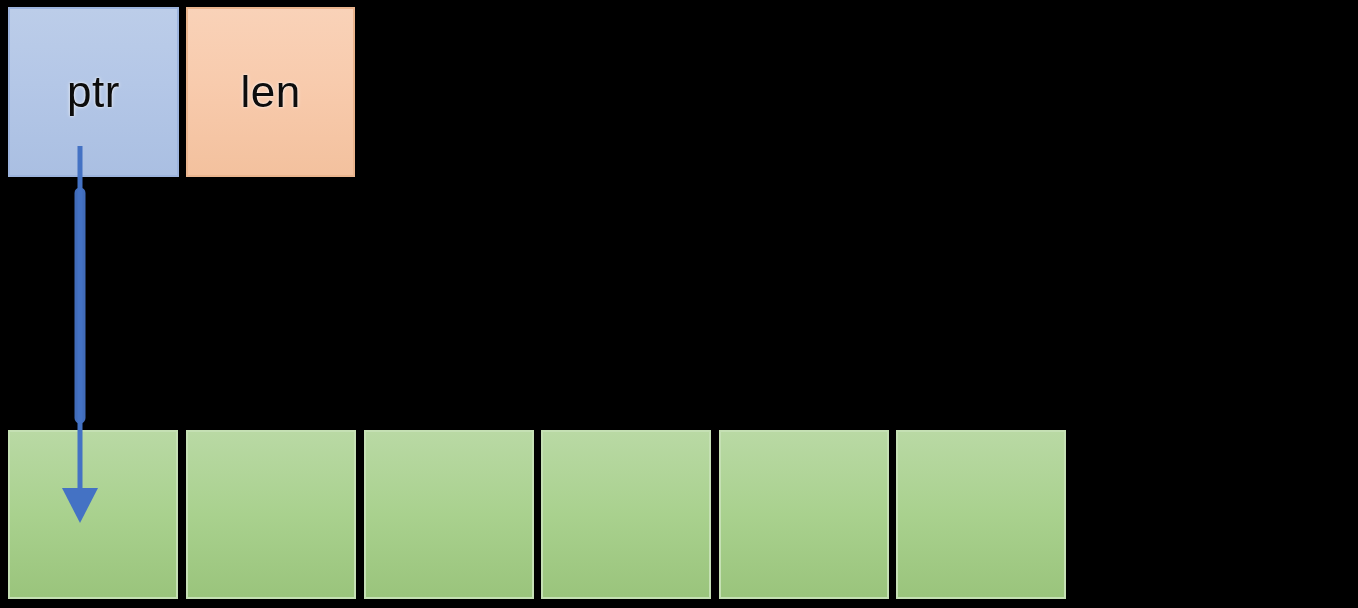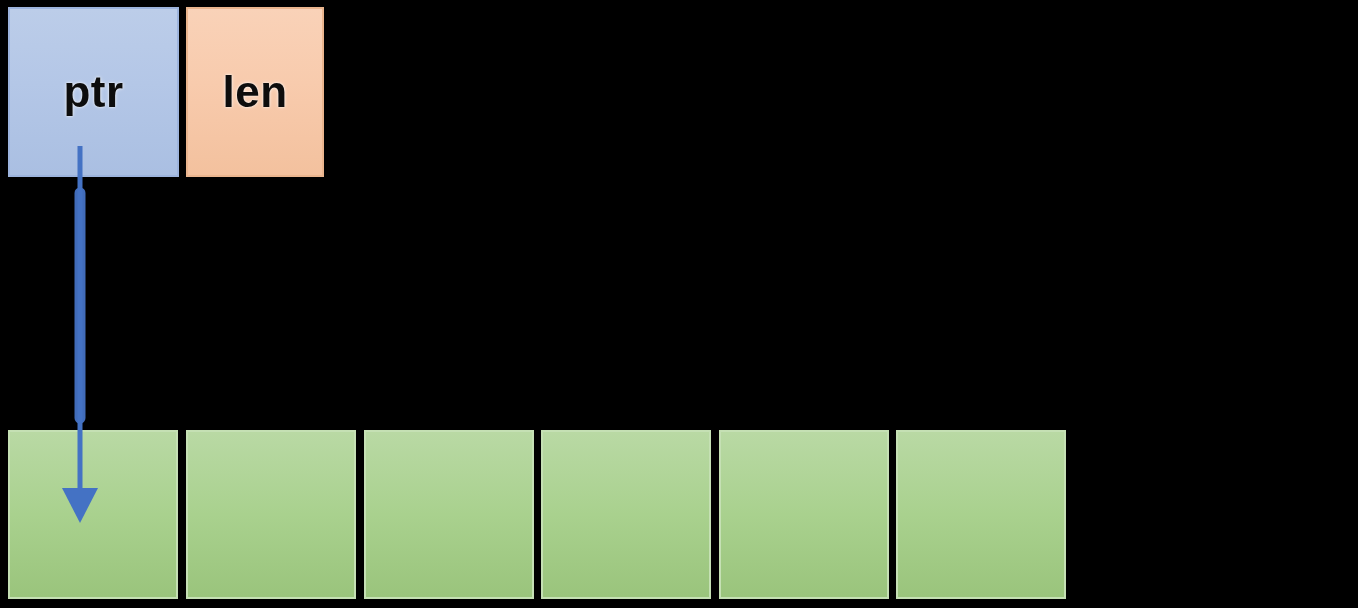--- a/index.html
+++ b/index.html
@@ -7,21 +7,20 @@
     padding: 0;
     background: #000;
   }
   .canvas {
     position: relative;
     width: 1358px;
     height: 608px;
     background: var(--bg, #000);
     overflow: hidden;
     font-family: "Liberation Sans", "DejaVu Sans", sans-serif;
-    font-weight: bold;
   }
   .field-box {
     position: absolute;
     top: 7px;
     height: 170px;
     box-sizing: border-box;
     border: 2px solid rgba(0,0,0,0.25);
     display: flex;
     align-items: center;
     justify-content: center;
@@ -35,21 +34,21 @@
       0 0 4px rgba(255,255,255,0.55);
   }
   .field-ptr {
     left: 8px;
     width: 171px;
     background: linear-gradient(180deg, #bccde9 0%, var(--ptr-fill, #b4c7e7) 45%, #aabfe2 100%);
     border-color: #9db4dd;
   }
   .field-len {
     left: 186px;
-    width: 138px;
+    width: 169px;
     background: linear-gradient(180deg, #f9d2b8 0%, var(--len-fill, #f8cbad) 45%, #f3c19e 100%);
     border-color: #eab58e;
   }
   .field-cap {
     left: 363px;
     width: 172px;
     background: linear-gradient(180deg, #dedede 0%, var(--cap-fill, #d9d9d9) 45%, #d0d0d0 100%);
     border-color: #c6c6c6;
   }
   .heap-row {

